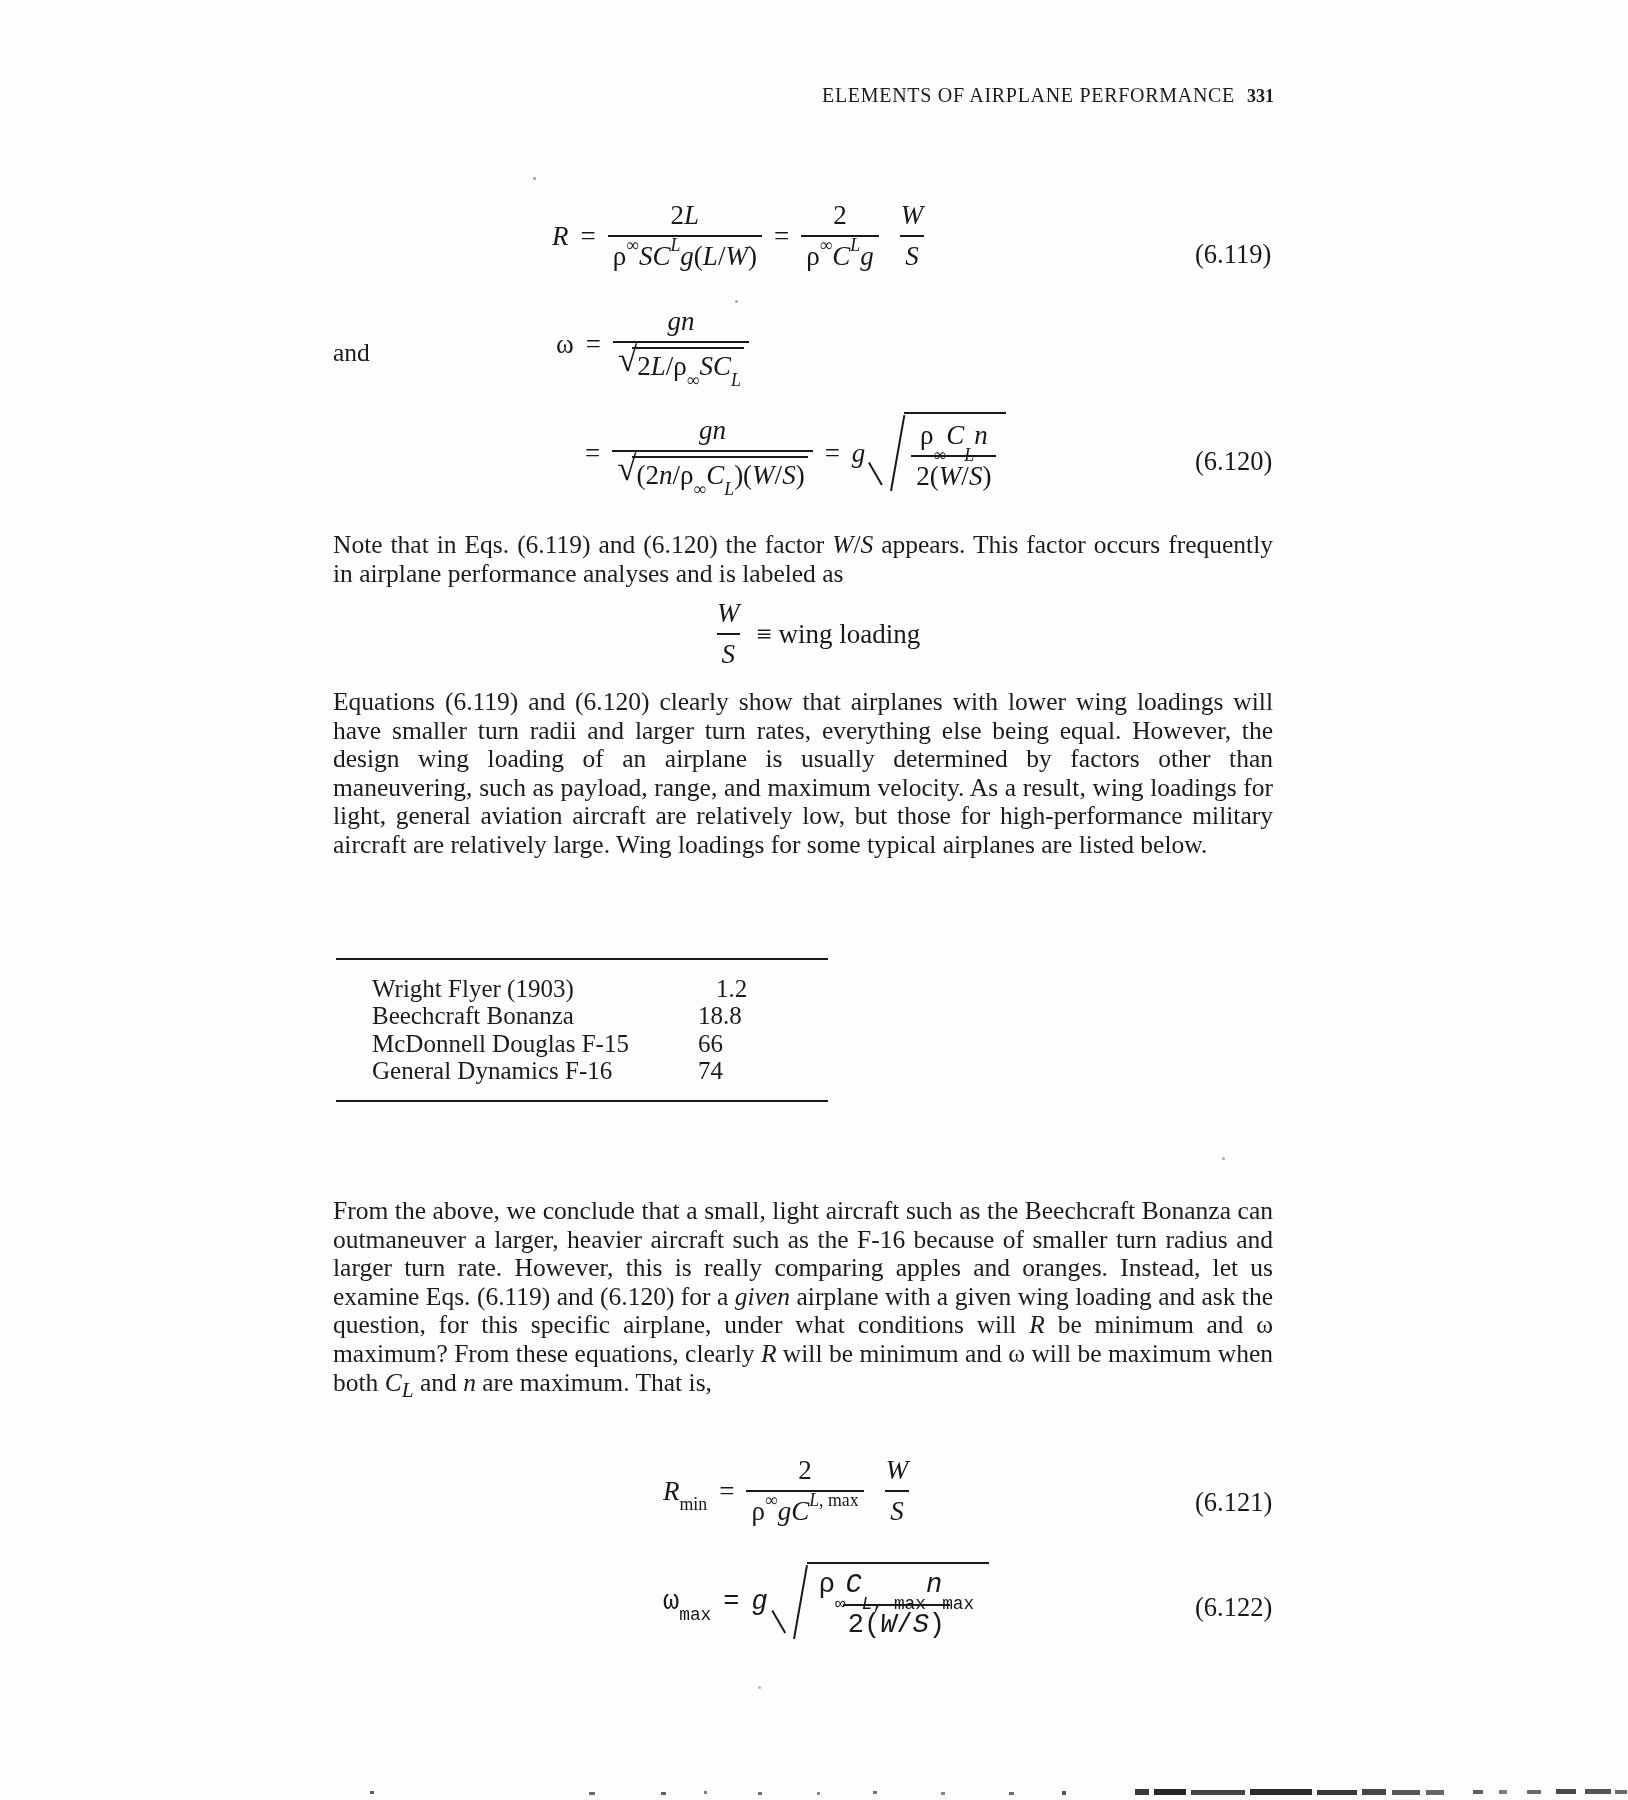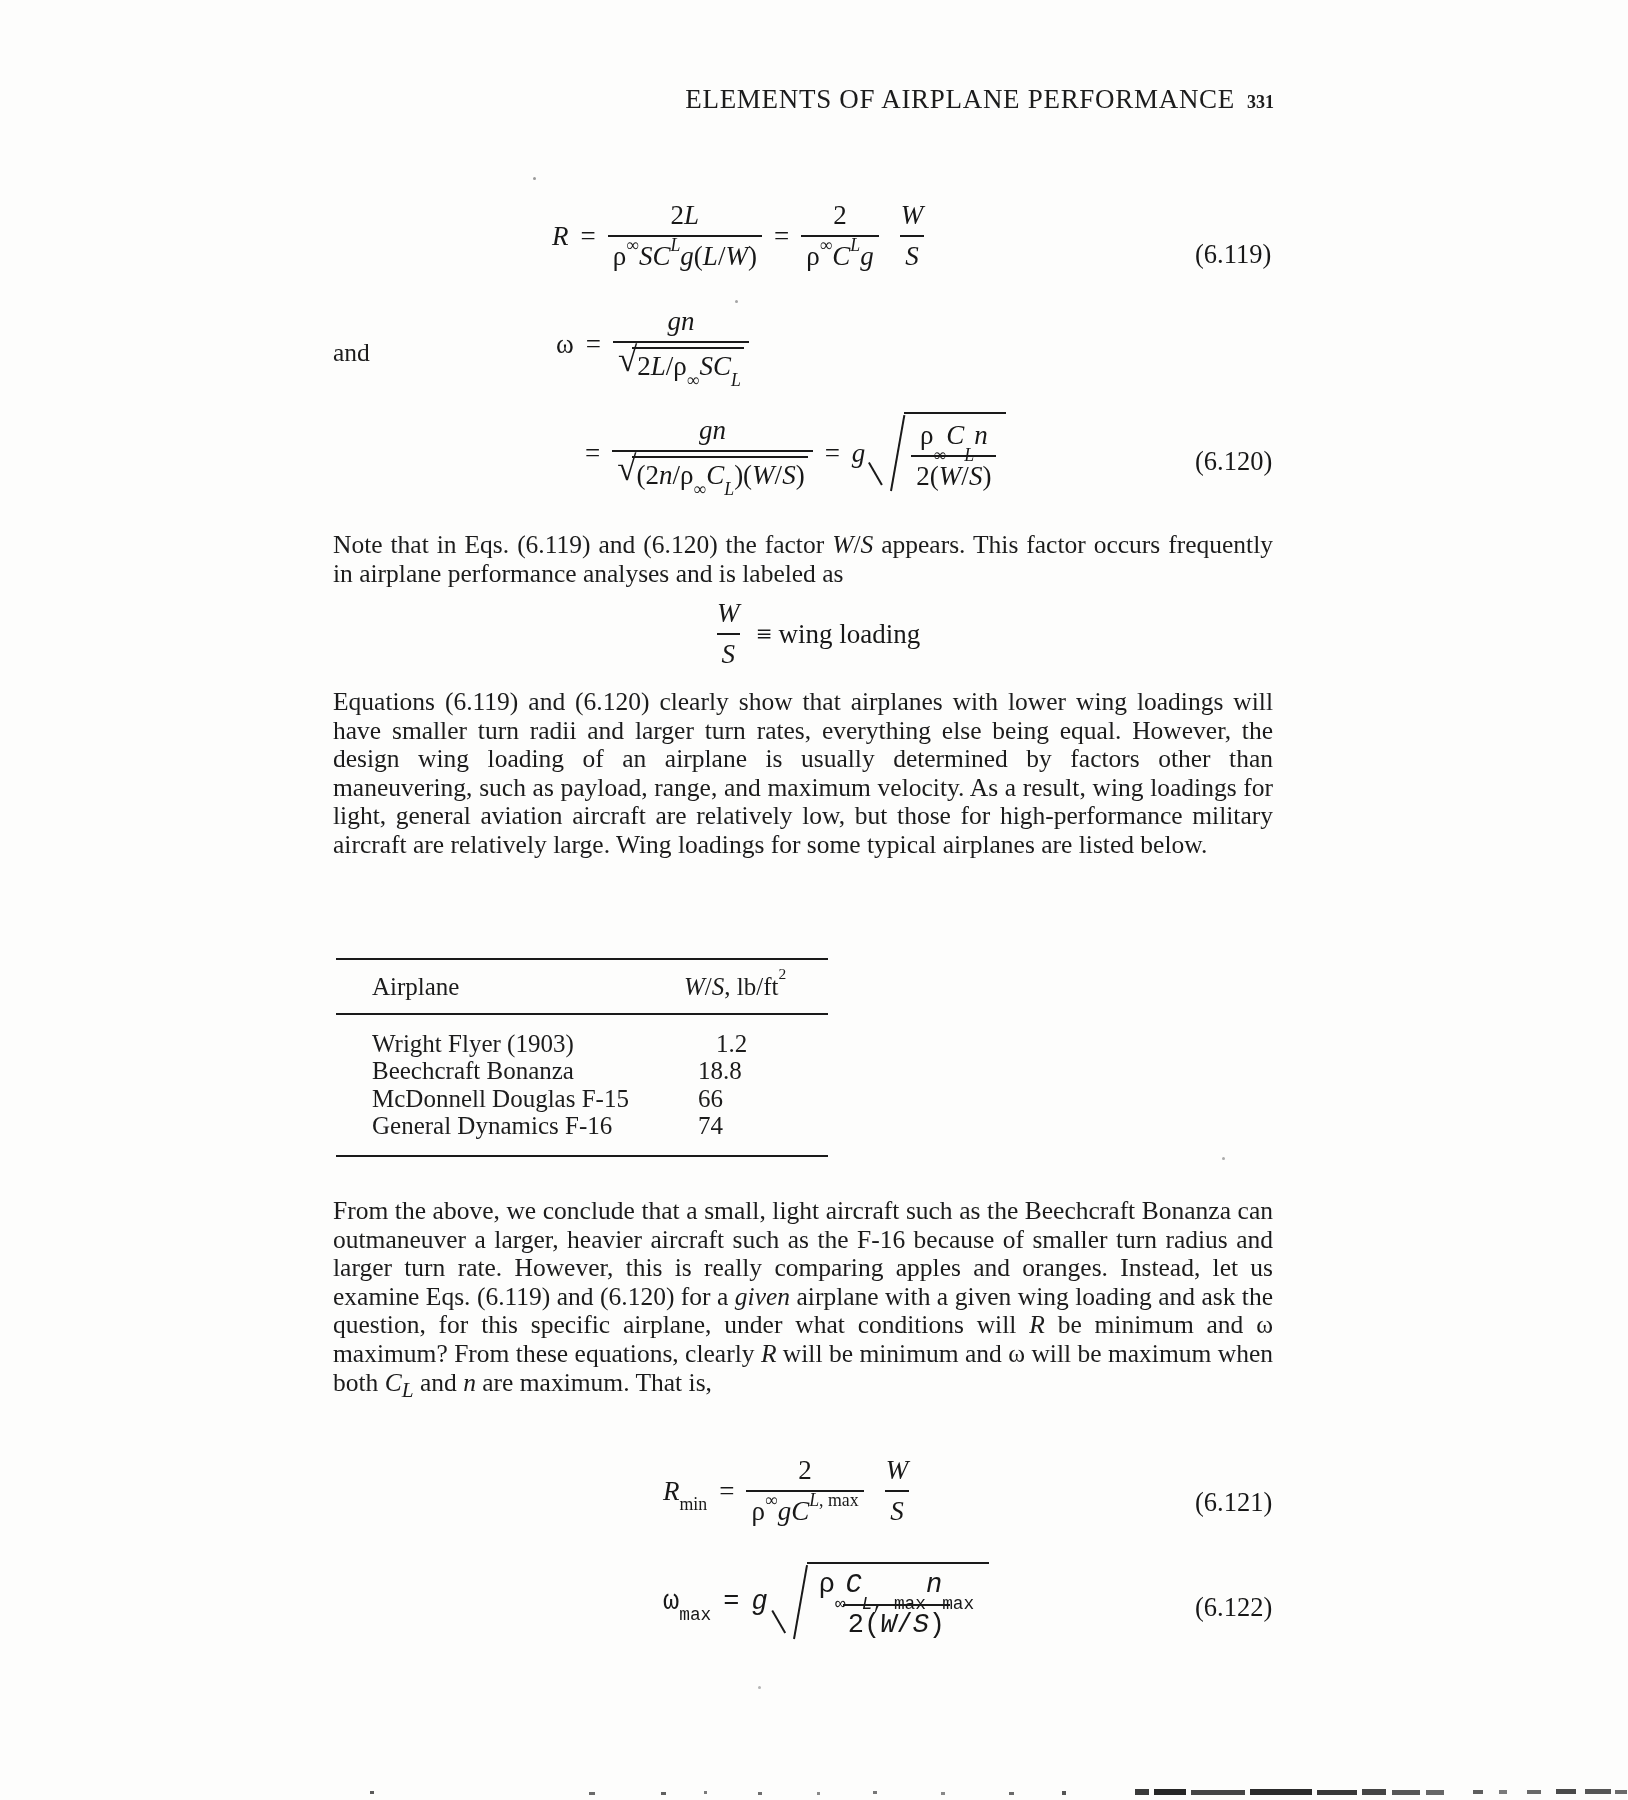--- a/index.html
+++ b/index.html
@@ -4,21 +4,21 @@
 <style>
   html, body { margin:0; padding:0; background:#ffffff; }
   .page {
     position:relative; width:1628px; height:1800px;
     background:#fdfdfc; overflow:hidden;
     font-family:"Liberation Serif", serif; color:#1c1c1c;
   }
 
   
   .header { position:absolute; top:84px; left:0; width:1274px; text-align:right; white-space:nowrap; }
-  .header-title { font-size:27px; letter-spacing:0.7px; }
+  .header-title { font-size:20px; letter-spacing:0.7px; }
   .header-page  { font-size:18px; font-weight:700; margin-left:12px; }
 
   
   .body-text {
     position:absolute; left:333px; width:940px; margin:0;
     font-size:25.5px; line-height:28.6px; text-align:justify;
   }
   .single-line { text-align:left; }
 
   .and-word { position:absolute; left:333px; top:338px; font-size:25.5px; }
@@ -155,24 +155,20 @@
       <span class="den">
           <i>S</i>
         </span>
     </span>
     <span>≡ wing loading</span>
   </div>
 
   <p class="body-text" style="top:688px;">Equations (6.119) and (6.120) clearly show that airplanes with lower wing loadings will have smaller turn radii and larger turn rates, everything else being equal. However, the design wing loading of an airplane is usually determined by factors other than maneuvering, such as payload, range, and maximum velocity. As a result, wing loadings for light, general aviation aircraft are relatively low, but those for high-performance military aircraft are relatively large. Wing loadings for some typical airplanes are listed below.</p>
 
   <div class="wtable">
-    <div class="thead">
-      <span>Airplane</span>
-      <span class="tval thcol"><i>W</i>/<i>S</i>, lb/ft<sup>2</sup></span>
-    </div>
     <div class="tbody">
       <div class="trow">
         <span>Wright Flyer (1903)</span>
         <span class="tval v-indent">1.2</span>
       </div>
       <div class="trow">
         <span>Beechcraft Bonanza</span>
         <span class="tval">18.8</span>
       </div>
       <div class="trow">

